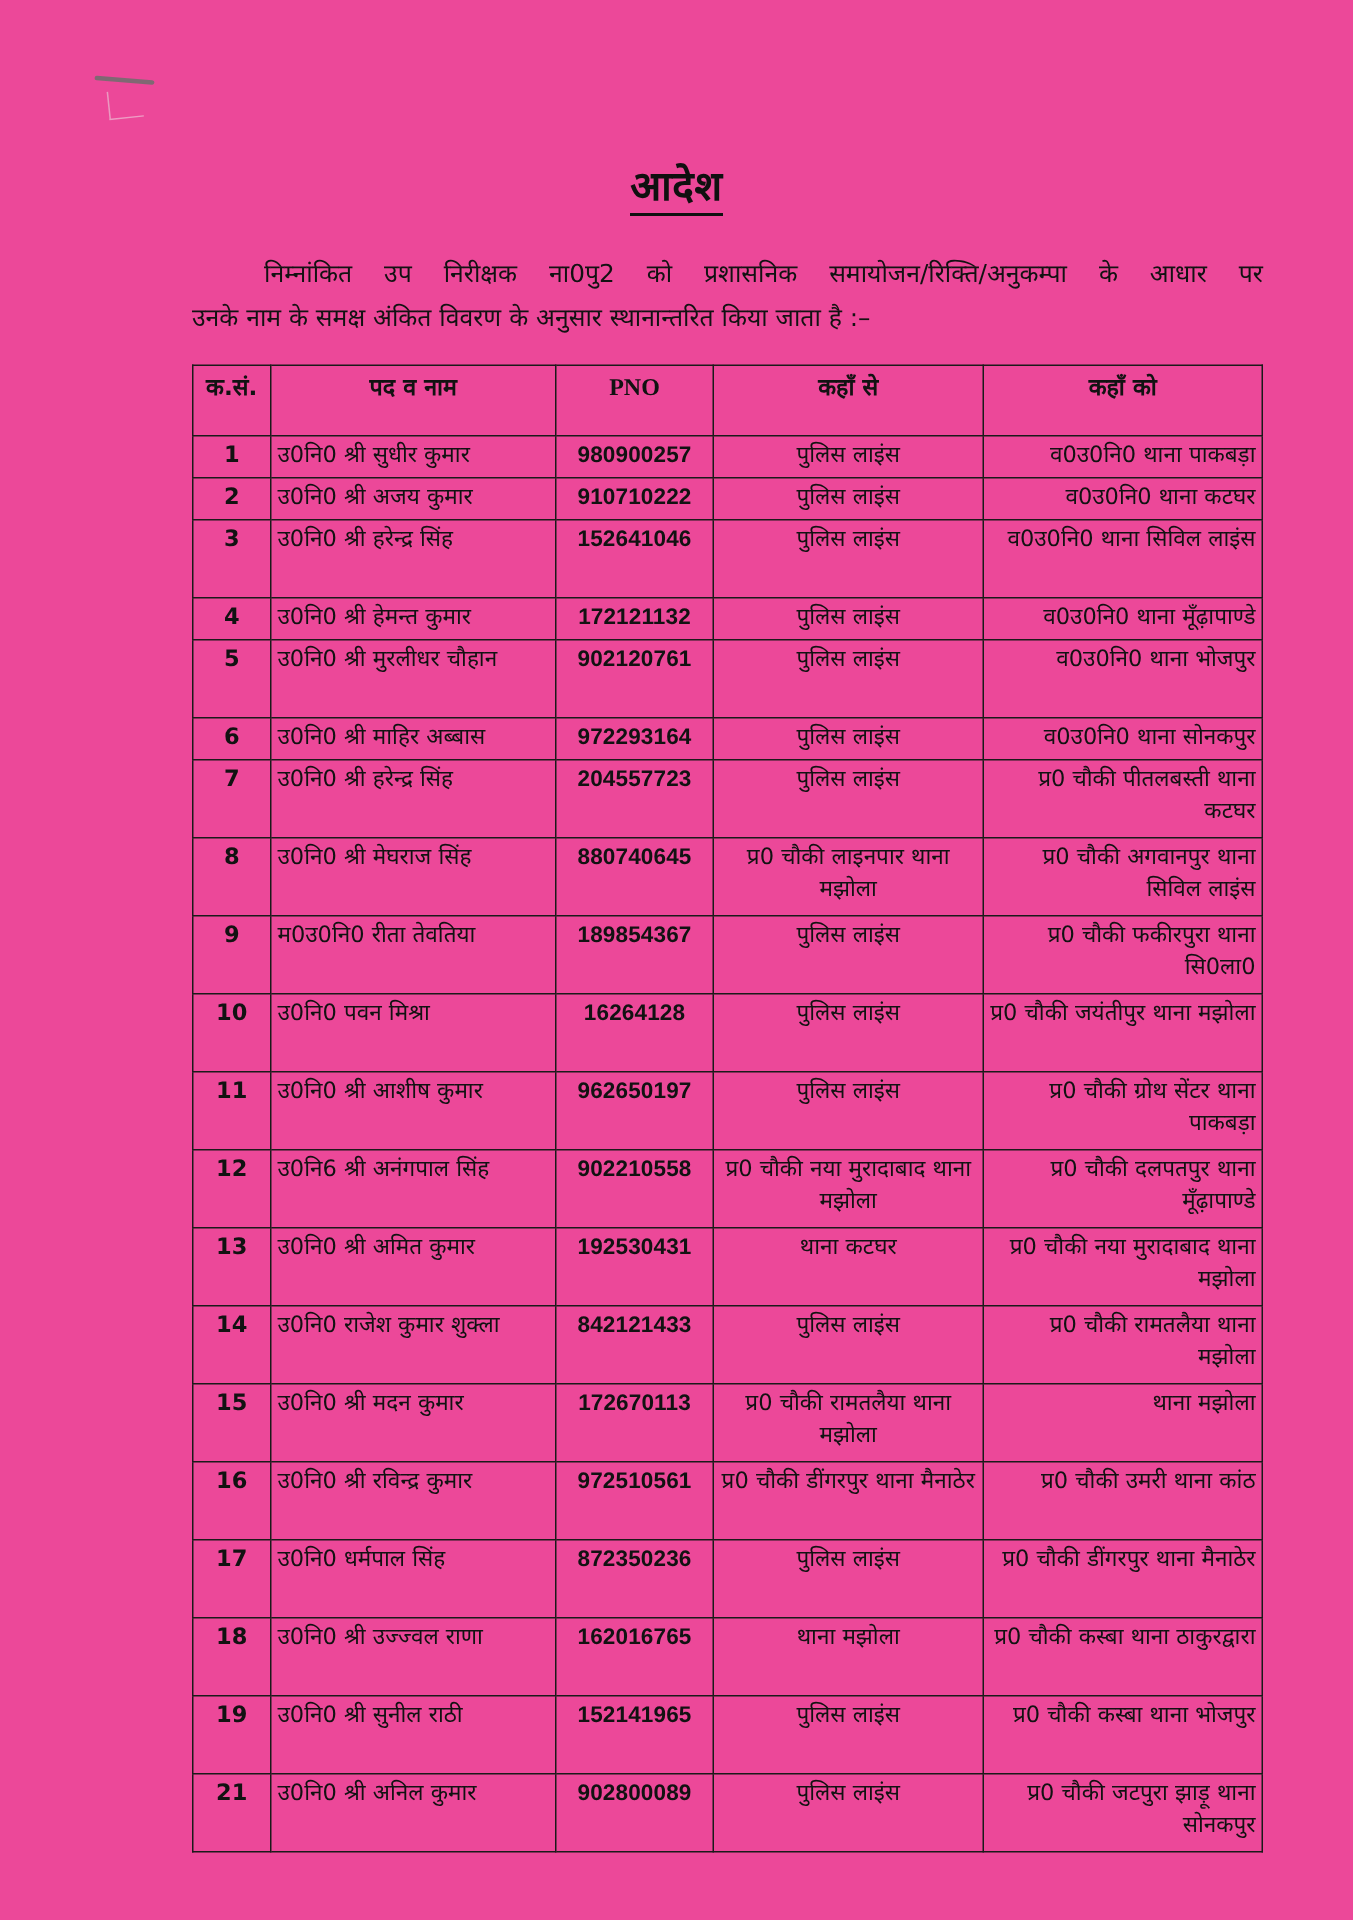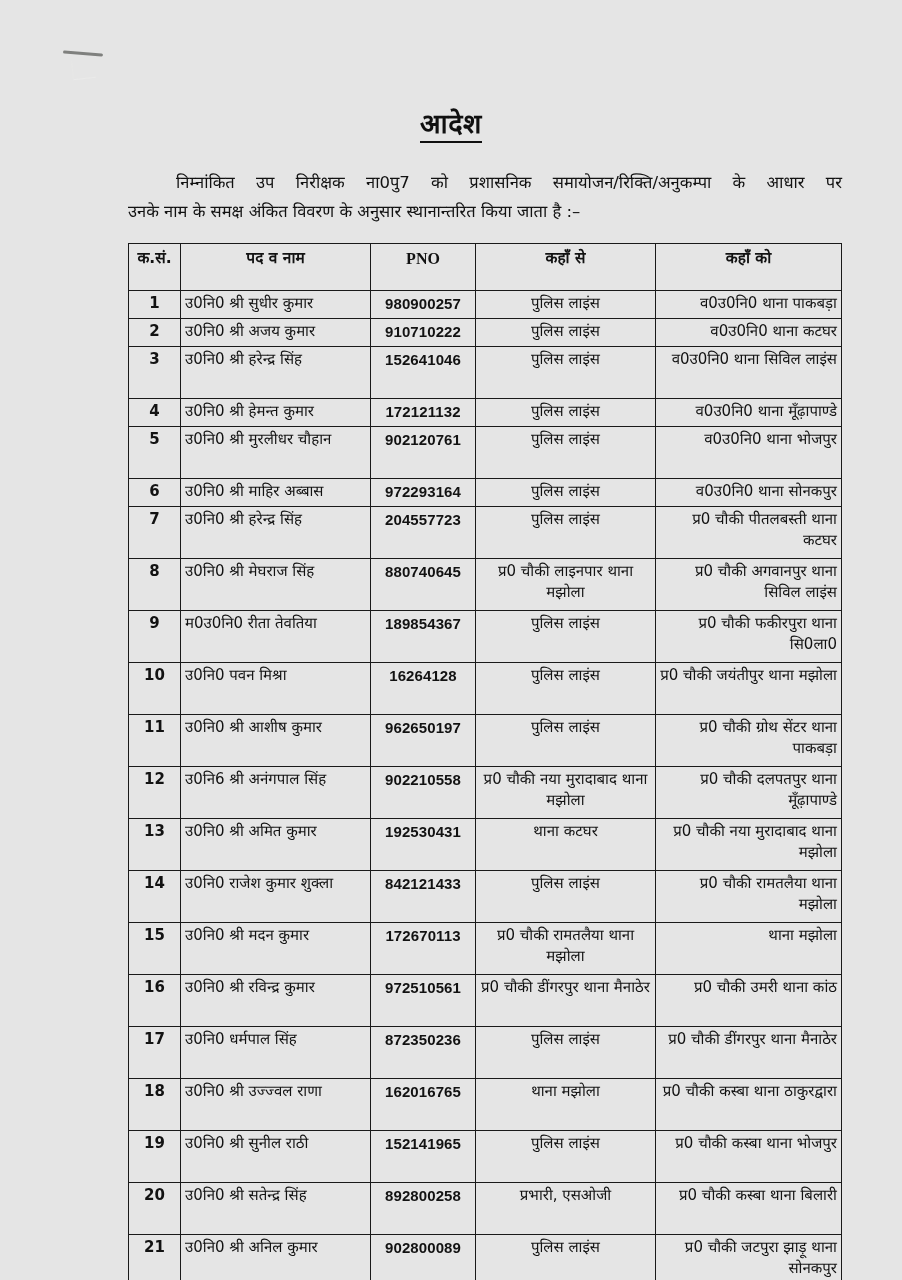--- a/index.html
+++ b/index.html
@@ -13,21 +13,21 @@
     height: 1280px;
     position: relative;
     font-family: "Liberation Serif", "DejaVu Serif", serif;
     color: #111111;
     overflow: hidden;
   }
 
   .page {
     position: absolute;
     inset: 0;
-    background: #e5e5e5;
+    background: #ec4899;
   }
 
   
   .pen-mark {
     position: absolute;
     left: 63px;
     top: 52px;
     width: 40px;
     height: 3px;
     background: #6d6f6c;
@@ -140,21 +140,21 @@
 <div class="page">
 
   <div class="pen-mark"></div>
   <div class="pen-mark-2"></div>
 
   <div class="doc-title">
     <span>आदेश</span>
   </div>
 
   <div class="intro">
-    <span class="line-1">निम्नांकित उप निरीक्षक ना0पु7 को प्रशासनिक समायोजन/रिक्ति/अनुकम्पा के आधार पर</span>
+    <span class="line-1">निम्नांकित उप निरीक्षक ना0पु2 को प्रशासनिक समायोजन/रिक्ति/अनुकम्पा के आधार पर</span>
     <span class="line-2">उनके नाम के समक्ष अंकित विवरण के अनुसार स्थानान्तरित किया जाता है :–</span>
   </div>
 
   <table class="order-table">
     <colgroup>
       <col class="c-sn">
         <col class="c-name">
         <col class="c-pno">
         <col class="c-from">
         <col class="c-to">
@@ -296,27 +296,20 @@
           <td class="cell-to">प्र0 चौकी कस्बा थाना ठाकुरद्वारा</td>
         </tr>
         <tr class="h2">
           <td class="cell-sn">19</td>
           <td class="cell-name">उ0नि0 श्री सुनील राठी</td>
           <td class="cell-pno">152141965</td>
           <td class="cell-from">पुलिस लाइंस</td>
           <td class="cell-to">प्र0 चौकी कस्बा थाना भोजपुर</td>
         </tr>
         <tr class="h2">
-          <td class="cell-sn">20</td>
-          <td class="cell-name">उ0नि0 श्री सतेन्द्र सिंह</td>
-          <td class="cell-pno">892800258</td>
-          <td class="cell-from">प्रभारी, एसओजी</td>
-          <td class="cell-to">प्र0 चौकी कस्बा थाना बिलारी</td>
-        </tr>
-        <tr class="h2">
           <td class="cell-sn">21</td>
           <td class="cell-name">उ0नि0 श्री अनिल कुमार</td>
           <td class="cell-pno">902800089</td>
           <td class="cell-from">पुलिस लाइंस</td>
           <td class="cell-to">प्र0 चौकी जटपुरा झाड़ू थाना सोनकपुर</td>
         </tr>
       </tbody>
   </table>
 
 </div>

